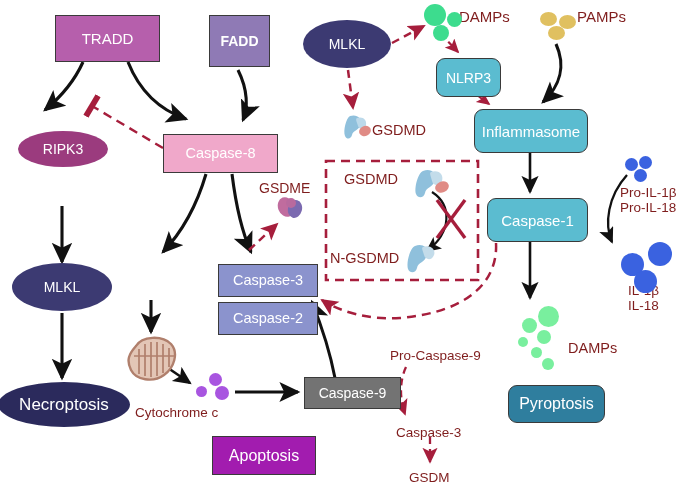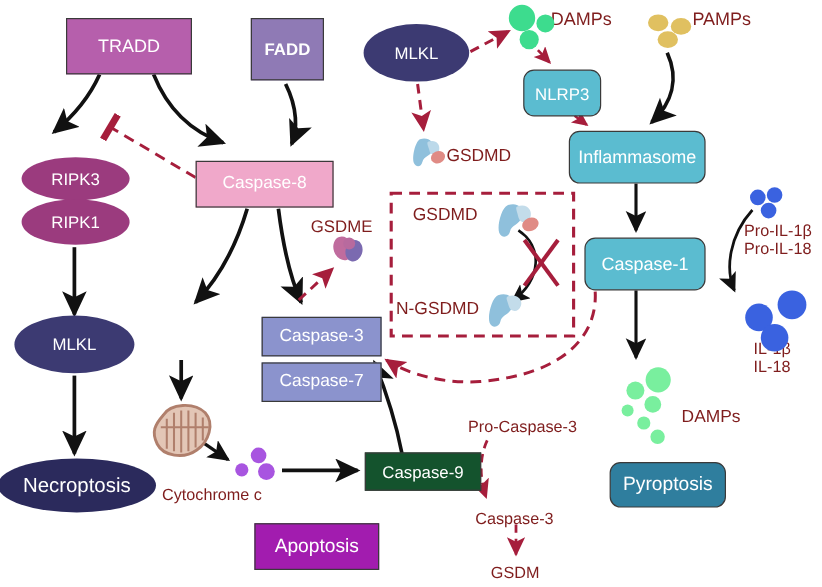--- a/index.html
+++ b/index.html
@@ -109,42 +109,39 @@
   </div>
 
   <div class="node boxnode" style="left:163px;top:134px;width:115px;height:39px;background:#f0a8ca;">
     <span class="lbl" style="font-size:14.5px;">Caspase-8</span>
   </div>
 
   <div class="node oval" style="left:18px;top:131px;width:90px;height:36px;background:#9b3b7e;">
     <span class="lbl" style="font-size:14px;">RIPK3</span>
   </div>
 
-  <div class="node oval" style="left:18px;top:166px;width:90px;height:38px;background:#9b3b7e;">
-    <span class="lbl" style="font-size:14px;">RIPK1</span>
-  </div>
 
   <div class="node oval" style="left:12px;top:263px;width:100px;height:48px;background:#3c3a72;">
     <span class="lbl" style="font-size:14px;">MLKL</span>
   </div>
 
   <div class="node oval" style="left:-2px;top:382px;width:132px;height:45px;background:#2b2a5c;">
     <span class="lbl" style="font-size:17px;">Necroptosis</span>
   </div>
 
 
   <div class="node boxnode" style="left:218px;top:264px;width:100px;height:33px;background:#8b93cd;">
     <span class="lbl" style="font-size:14.5px;">Caspase-3</span>
   </div>
 
   <div class="node boxnode" style="left:218px;top:302px;width:100px;height:33px;background:#8b93cd;">
-    <span class="lbl" style="font-size:14.5px;">Caspase-7</span>
-  </div>
-
-  <div class="node boxnode" style="left:304px;top:377px;width:97px;height:32px;background:#14532d;">
+    <span class="lbl" style="font-size:14.5px;">Caspase-2</span>
+  </div>
+
+  <div class="node boxnode" style="left:304px;top:377px;width:97px;height:32px;background:#737373;">
     <span class="lbl" style="font-size:14px;">Caspase-9</span>
   </div>
 
   <div class="node boxnode" style="left:212px;top:436px;width:104px;height:39px;background:#a21caf;">
     <span class="lbl" style="font-size:16px;">Apoptosis</span>
   </div>
 
   <div class="node oval" style="left:303px;top:20px;width:88px;height:48px;background:#3c3a72;">
     <span class="lbl" style="font-size:14px;">MLKL</span>
   </div>
@@ -170,21 +167,21 @@
   <div class="plain" style="left:372px;top:122px;font-size:14.5px;">GSDMD</div>
   <div class="plain" style="left:259px;top:180px;font-size:14px;">GSDME</div>
   <div class="plain" style="left:344px;top:171px;font-size:14.5px;">GSDMD</div>
   <div class="plain" style="left:330px;top:250px;font-size:14.5px;">N-GSDMD</div>
   <div class="plain" style="left:620px;top:185px;font-size:13.5px;">Pro-IL-1β</div>
   <div class="plain" style="left:620px;top:200px;font-size:13.5px;">Pro-IL-18</div>
   <div class="plain" style="left:628px;top:283px;font-size:13.5px;">IL-1β</div>
   <div class="plain" style="left:628px;top:298px;font-size:13.5px;">IL-18</div>
   <div class="plain" style="left:568px;top:340px;font-size:14.5px;">DAMPs</div>
   <div class="plain" style="left:135px;top:405px;font-size:13.5px;">Cytochrome c</div>
-  <div class="plain" style="left:390px;top:348px;font-size:13.5px;">Pro-Caspase-3</div>
+  <div class="plain" style="left:390px;top:348px;font-size:13.5px;">Pro-Caspase-9</div>
   <div class="plain" style="left:396px;top:425px;font-size:13.5px;">Caspase-3</div>
   <div class="plain" style="left:409px;top:470px;font-size:13.5px;">GSDM</div>
 
   <div>
     <div class="dot" style="left:424px;top:4px;width:22px;height:22px;background:#3ddc8e;"></div>
     <div class="dot" style="left:447px;top:12px;width:15px;height:15px;background:#3ddc8e;"></div>
     <div class="dot" style="left:433px;top:25px;width:16px;height:16px;background:#3ddc8e;"></div>
   </div>
 
   <div>

